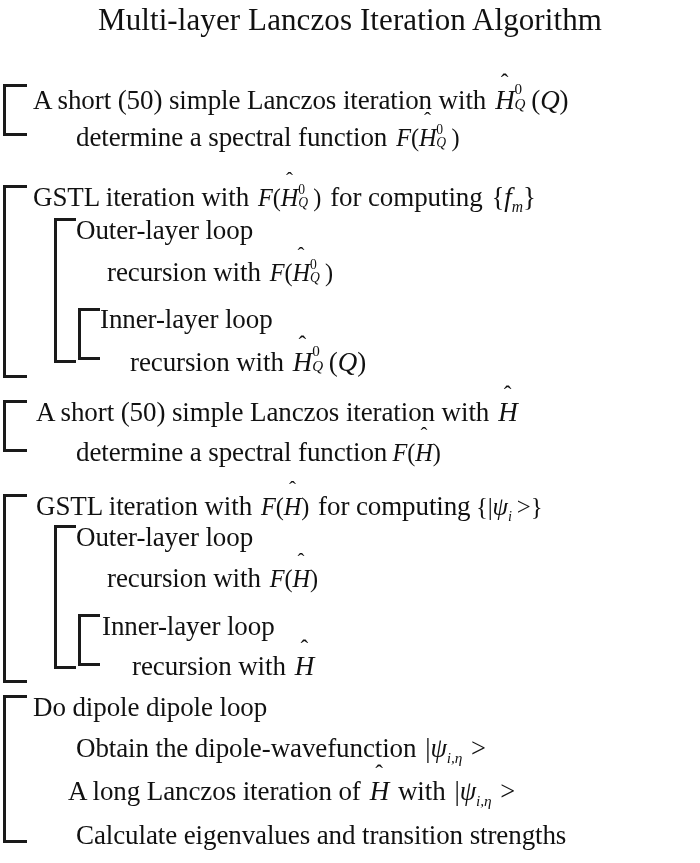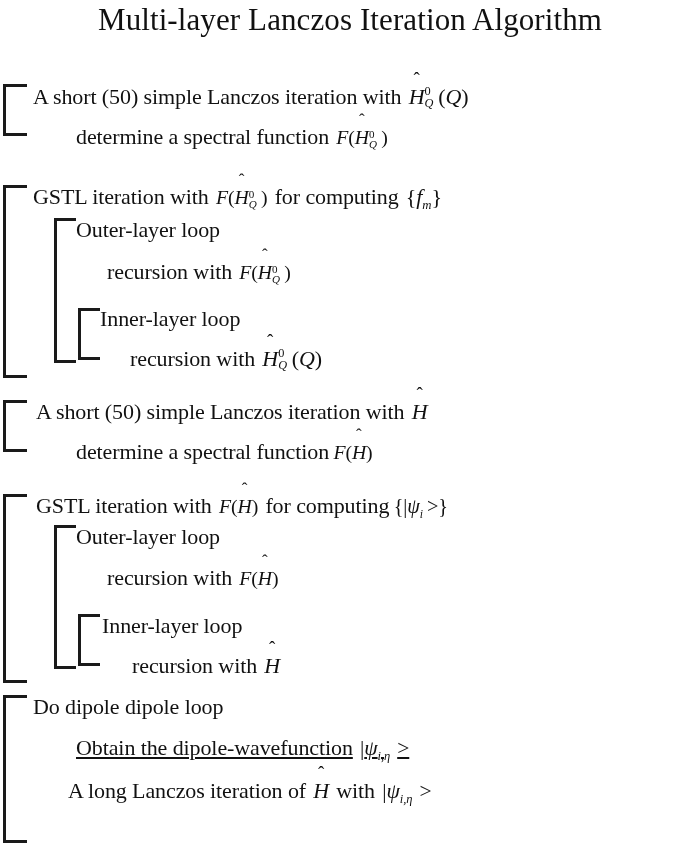--- a/index.html
+++ b/index.html
@@ -33,21 +33,21 @@
     text-align: center;
     font-size: 31px;
     line-height: 40px;
     letter-spacing: 0.1px;
     white-space: nowrap;
   }
 
   
   .line {
     position: absolute;
-    font-size: 22px;
+    font-size: 27px;
     line-height: 30px;
     white-space: nowrap;
     letter-spacing: -0.1px;
   }
 
   
   .bracket {
     position: absolute;
     border-left: 3px solid #1a1a1a;
     border-top: 3px solid #1a1a1a;
@@ -178,22 +178,25 @@
   <div class="line" style="left:132px; top:651px;">
     <span>recursion with</span><span class="gap"></span><span class="m"><span class="hat-wrap"><span class="hat">ˆ</span><span>H</span></span></span>
   </div>
 
   <div class="bracket" style="left:3px; top:695px; width:24px; height:148px;"></div>
 
   <div class="line" style="left:33px; top:692px;">
     <span>Do dipole dipole loop</span>
   </div>
 
-  <div class="line" style="left:76px; top:733px;text-decoration:underline;">
+  <div class="line" style="left:76px; top:733px;">
     <span>Obtain the dipole-wavefunction</span><span class="gap"></span><span class="m" style="font-size:0.98em;"><span class="mup">|</span><span>ψ</span><sub class="si"><span>i</span><span>,</span><span>η</span></sub><span class="gap"></span><span class="mup">&gt;</span></span>
   </div>
 
   <div class="line" style="left:68px; top:776px;">
     <span>A long Lanczos iteration of</span><span class="gap"></span><span class="m"><span class="hat-wrap"><span class="hat">ˆ</span><span>H</span></span></span><span class="gap"></span><span>with</span><span class="gap"></span><span class="m" style="font-size:0.98em;"><span class="mup">|</span><span>ψ</span><sub class="si"><span>i</span><span>,</span><span>η</span></sub><span class="gap"></span><span class="mup">&gt;</span></span>
   </div>
 
+  <div class="line" style="left:76px; top:820px;">
+    <span>Calculate eigenvalues and  transition strengths</span>
+  </div>
 
 </div>
 
 </body></html>

